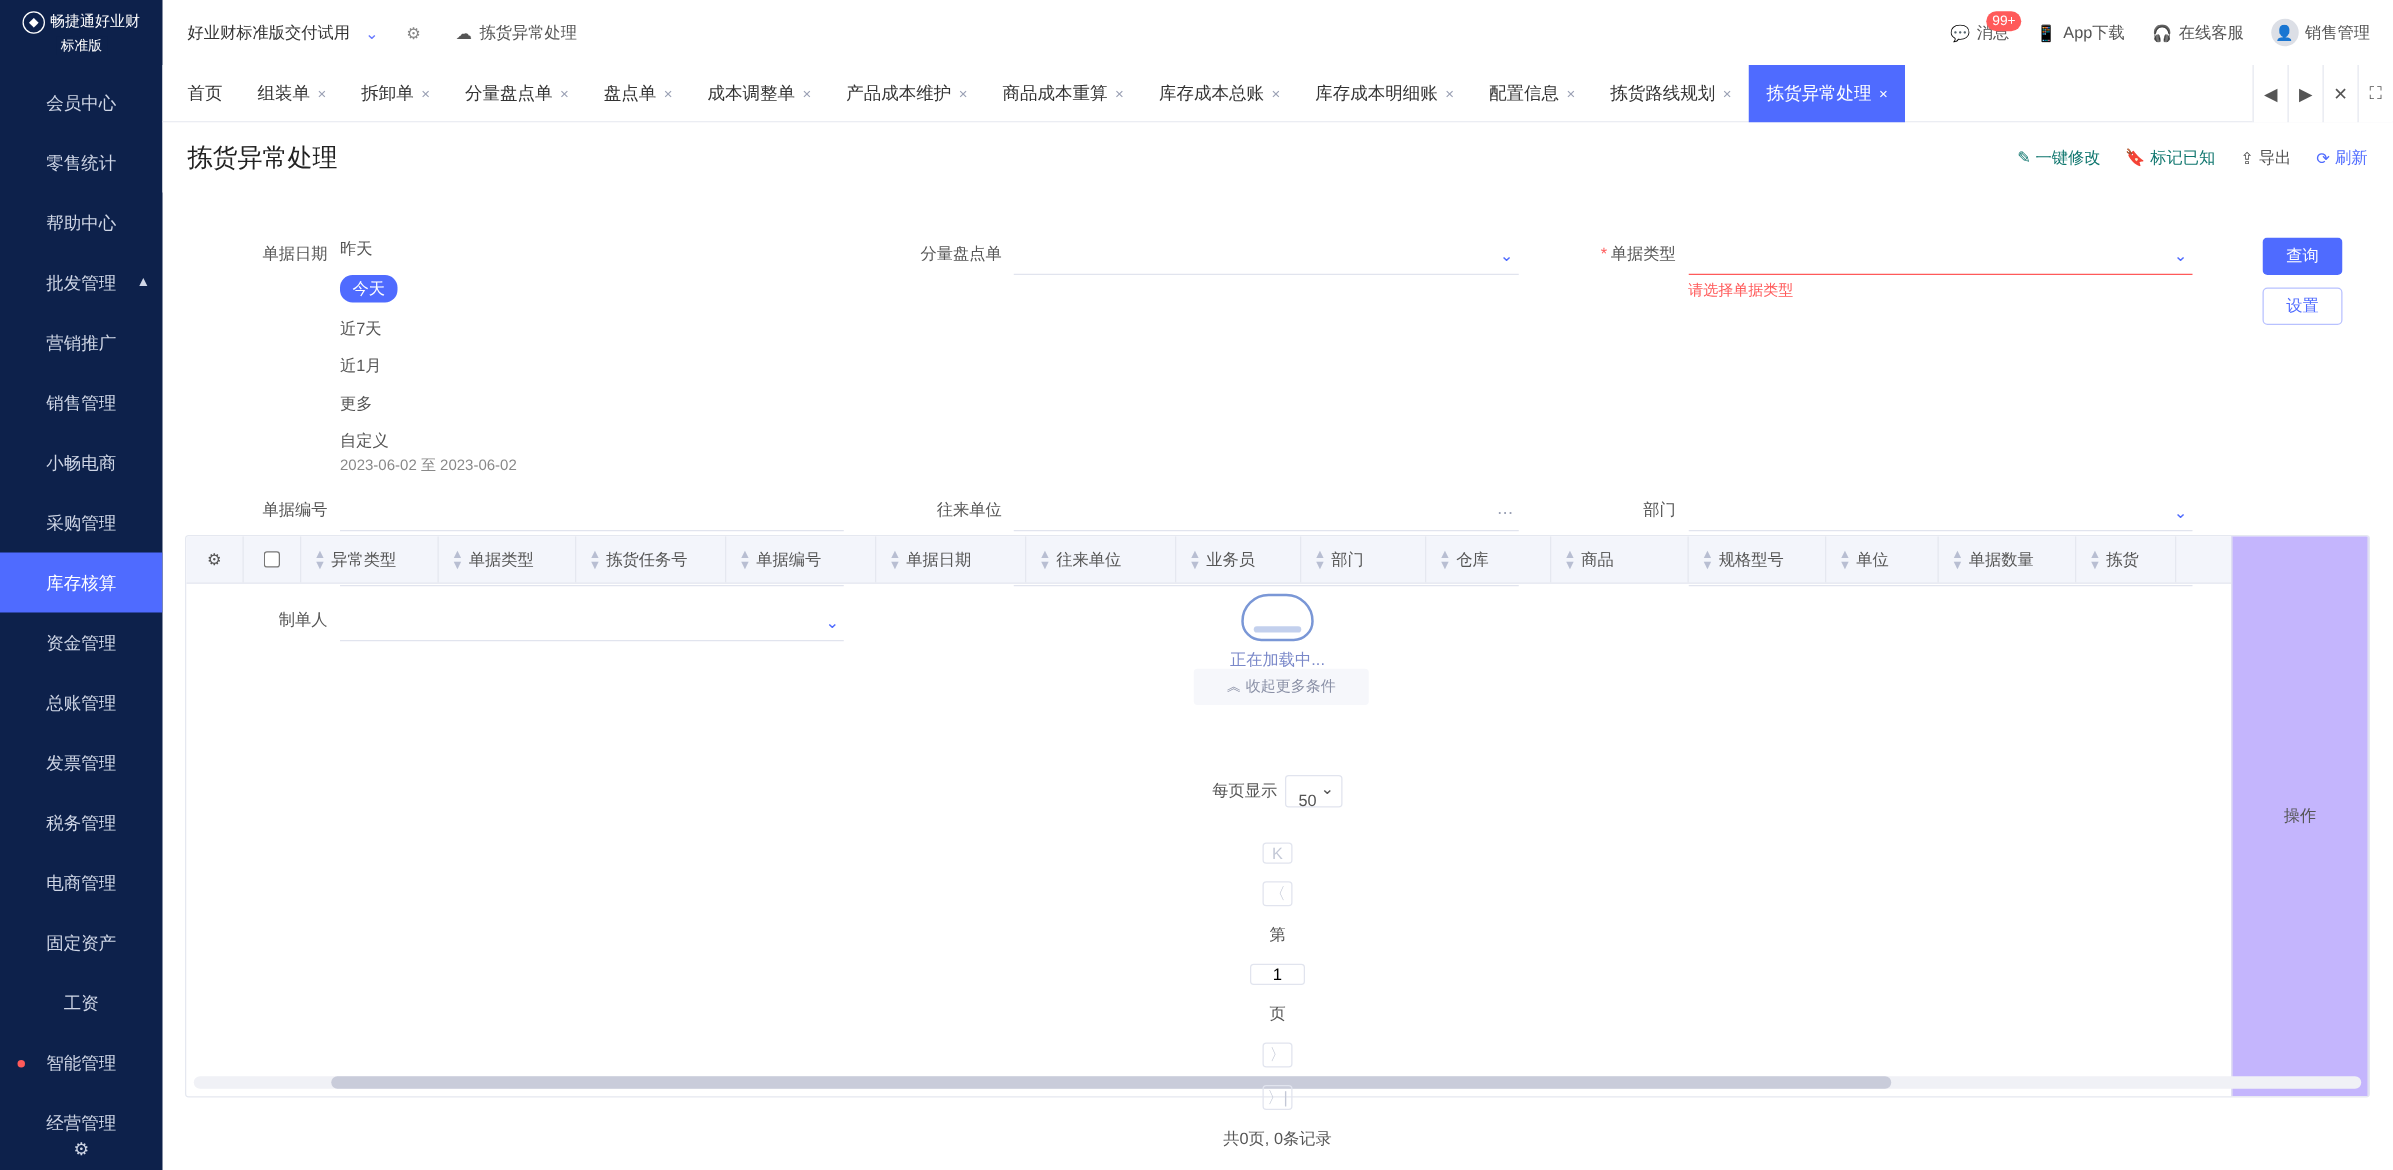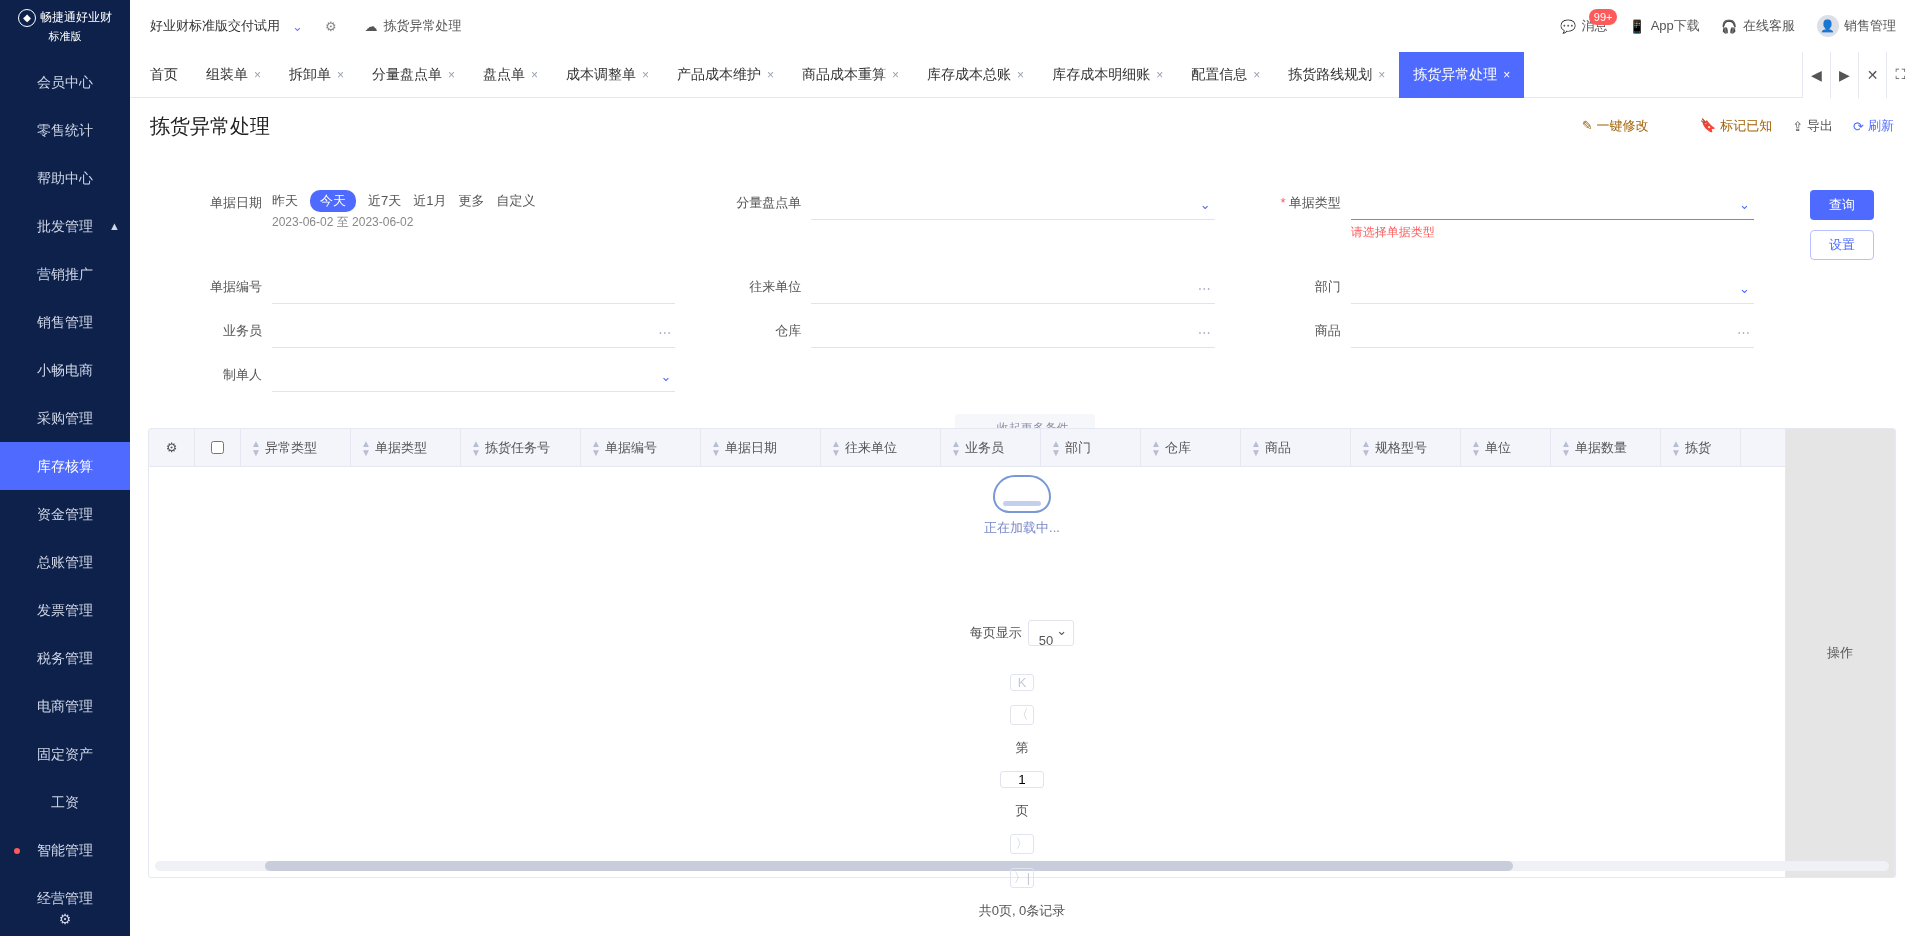--- a/index.html
+++ b/index.html
@@ -78,38 +78,38 @@
   border-left: 1px solid #e5e8f0; cursor: pointer; font-size: 14px; color: #555;
 }
 
 
 .page-header {
   position: absolute; left: 130px; right: 0; top: 98px; height: 56px;
   display: flex; align-items: center; padding: 0 20px; background: #fff;
 }
 .page-title { font-size: 20px; font-weight: 500; color: #222; }
 .page-actions { margin-left: auto; display: flex; align-items: center; gap: 20px; }
-.act-disabled { color: #a16207; cursor: not-allowed; margin-left: 32px; }
+.act-disabled { color: #0f766e; cursor: not-allowed; }
 .act { color: #555; cursor: pointer; display: flex; align-items: center; gap: 4px; }
 .act.blue { color: #4f6bff; }
 
 
 .query {
   position: absolute; left: 148px; right: 18px; top: 166px;
   background: #fff; padding: 10px 22px 0 28px;
 }
 .query table { width: 100%; border-collapse: separate; border-spacing: 0 14px; table-layout: fixed; }
 .query td { vertical-align: top; }
 .qlabel { width: 96px; text-align: right; color: #555; padding-right: 10px; padding-top: 4px; white-space: nowrap; }
 .qlabel.req::before { content: "*"; color: #ff5a5a; margin-right: 3px; }
 .qfield { height: 30px; border-bottom: 1px solid #e1e4ee; display: flex; align-items: center; justify-content: space-between; padding-right: 4px; width: 100%; }
 .qfield.errline { border-bottom-color: #ff5a5a; }
 .chev { color: #4f6bff; cursor: pointer; }
 .more { color: #9aa0b4; cursor: pointer; }
-.date-chips { display: flex; align-items: center; gap: 12px; }
+.date-chips { display: flex; align-items: flex-start; gap: 12px; flex-direction: column; }
 .chip { color: #555; cursor: pointer; }
 .chip.active { background: #4f6bff; color: #fff; border-radius: 10px; padding: 2px 10px; }
 .date-range { color: #888; font-size: 12px; margin-top: 2px; }
 .err { color: #ff5a5a; font-size: 12px; margin-top: 4px; display: block; }
 .btn { height: 30px; padding: 0 18px; border-radius: 4px; border: 1px solid transparent; cursor: pointer; font-size: 13px; }
 .btn-primary { background: #4f6bff; color: #fff; }
 .btn-outline { background: #fff; color: #4f6bff; border-color: #b8c1ff; }
 .collapse {
   margin-top: 8px; text-align: center; color: #8a90a6; font-size: 12px; cursor: pointer;
   padding: 6px 0; background: #f6f7fb; border-radius: 3px; display: block; width: 140px; margin-left: auto; margin-right: auto;
@@ -119,21 +119,21 @@
 .table-wrap {
   position: absolute; left: 148px; right: 18px; top: 428px; bottom: 58px;
   border: 1px solid #e5e8f0; border-radius: 3px; overflow: hidden;
 }
 .thead { display: flex; background: #f3f5fb; border-bottom: 1px solid #e5e8f0; height: 38px; }
 .th {
   border-right: 1px solid #e5e8f0; display: flex; align-items: center; justify-content: flex-start;
   padding: 0 10px; color: #555; font-size: 13px; flex-shrink: 0; position: relative;
 }
 .th .sort { color: #b8bed2; margin-right: 4px; font-size: 10px; line-height: 9px; display: flex; flex-direction: column; }
-.th.right { position: absolute; right: 0; top: 0; bottom: 0; background: #e5e5e5; border-left: 1px solid #e5e8f0; justify-content: center; }
+.th.right { position: absolute; right: 0; top: 0; bottom: 0; background: #c4b5fd; border-left: 1px solid #e5e8f0; justify-content: center; }
 .loading {
   position: absolute; left: 0; right: 0; top: 46px; text-align: center; color: #7a88c9;
 }
 .cloud {
   width: 58px; height: 38px; margin: 0 auto 6px;
   border: 2px solid #7a97d6; border-radius: 30px 30px 22px 22px; position: relative;
   background: #fff;
 }
 .cloud::after {
   content: ""; position: absolute; left: 8px; right: 8px; bottom: 5px; height: 5px;

